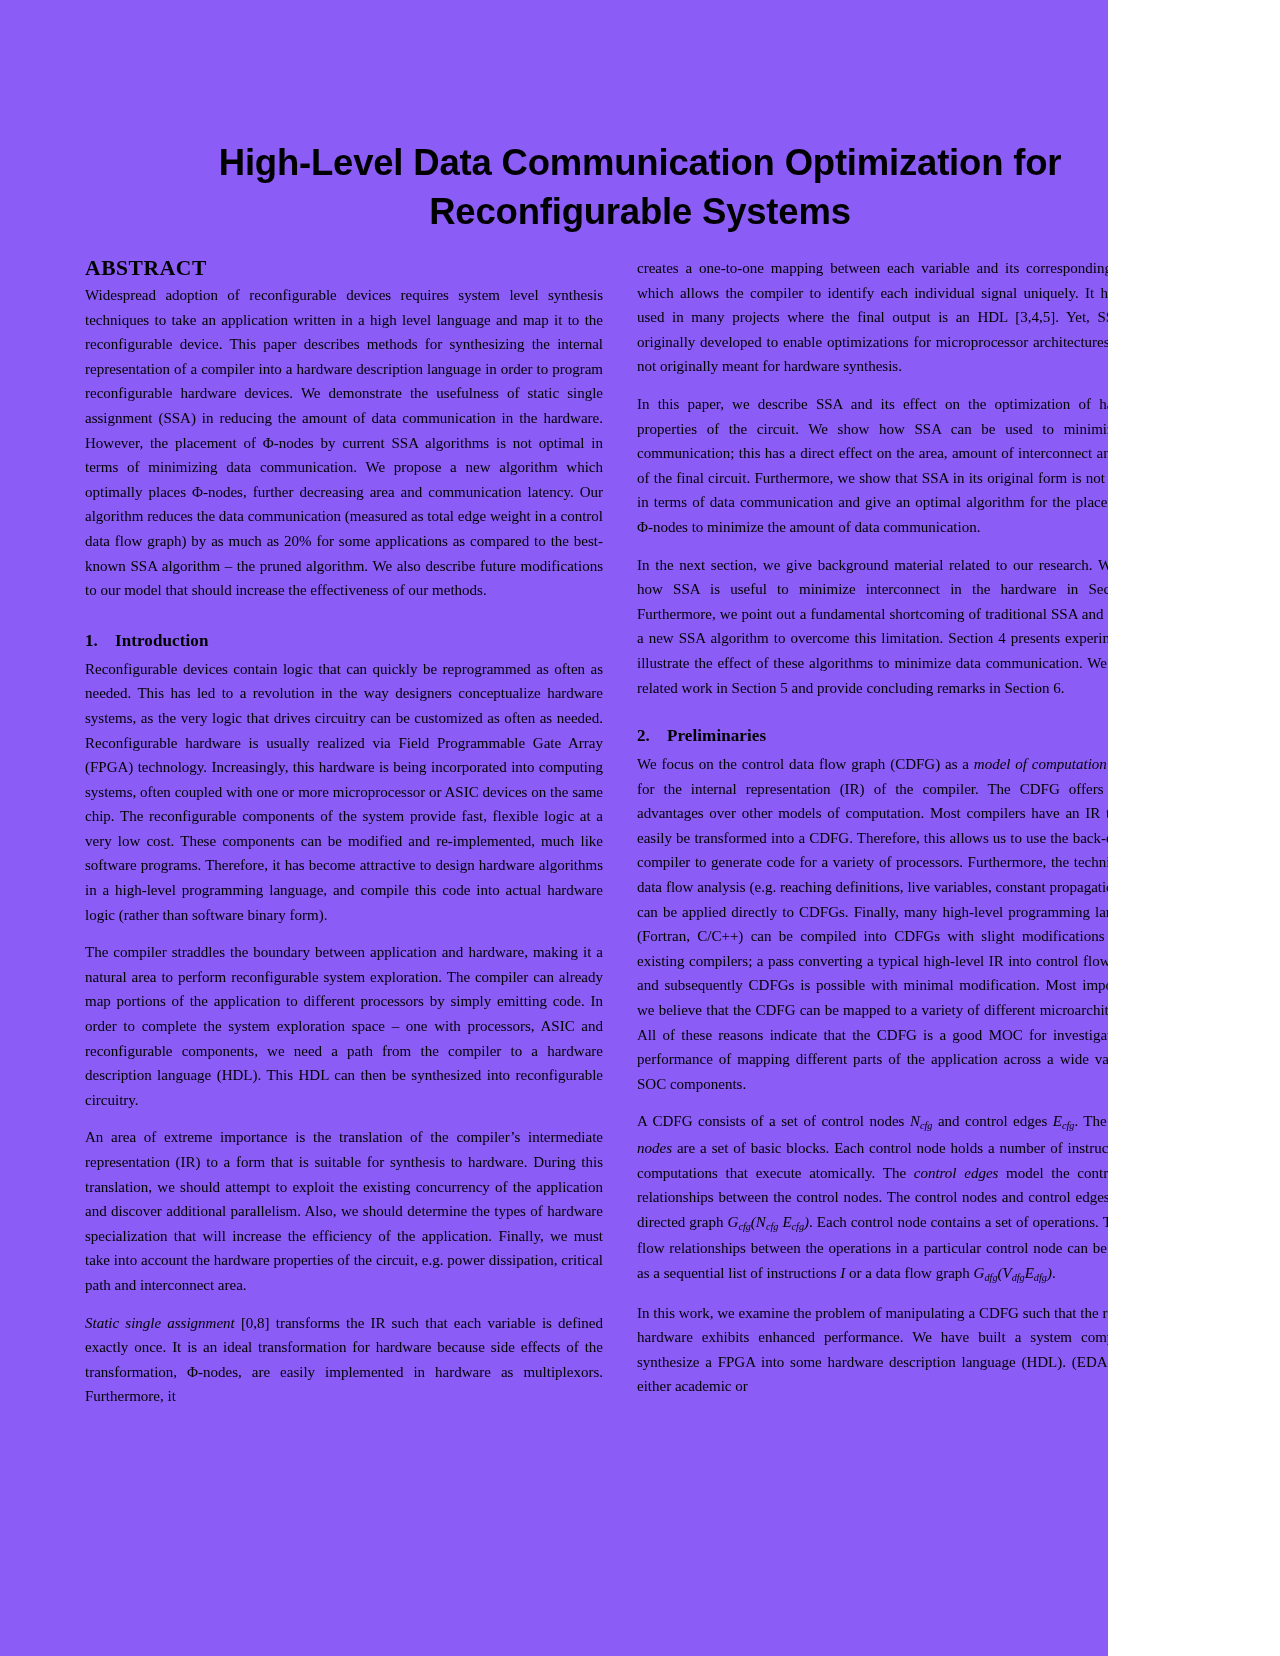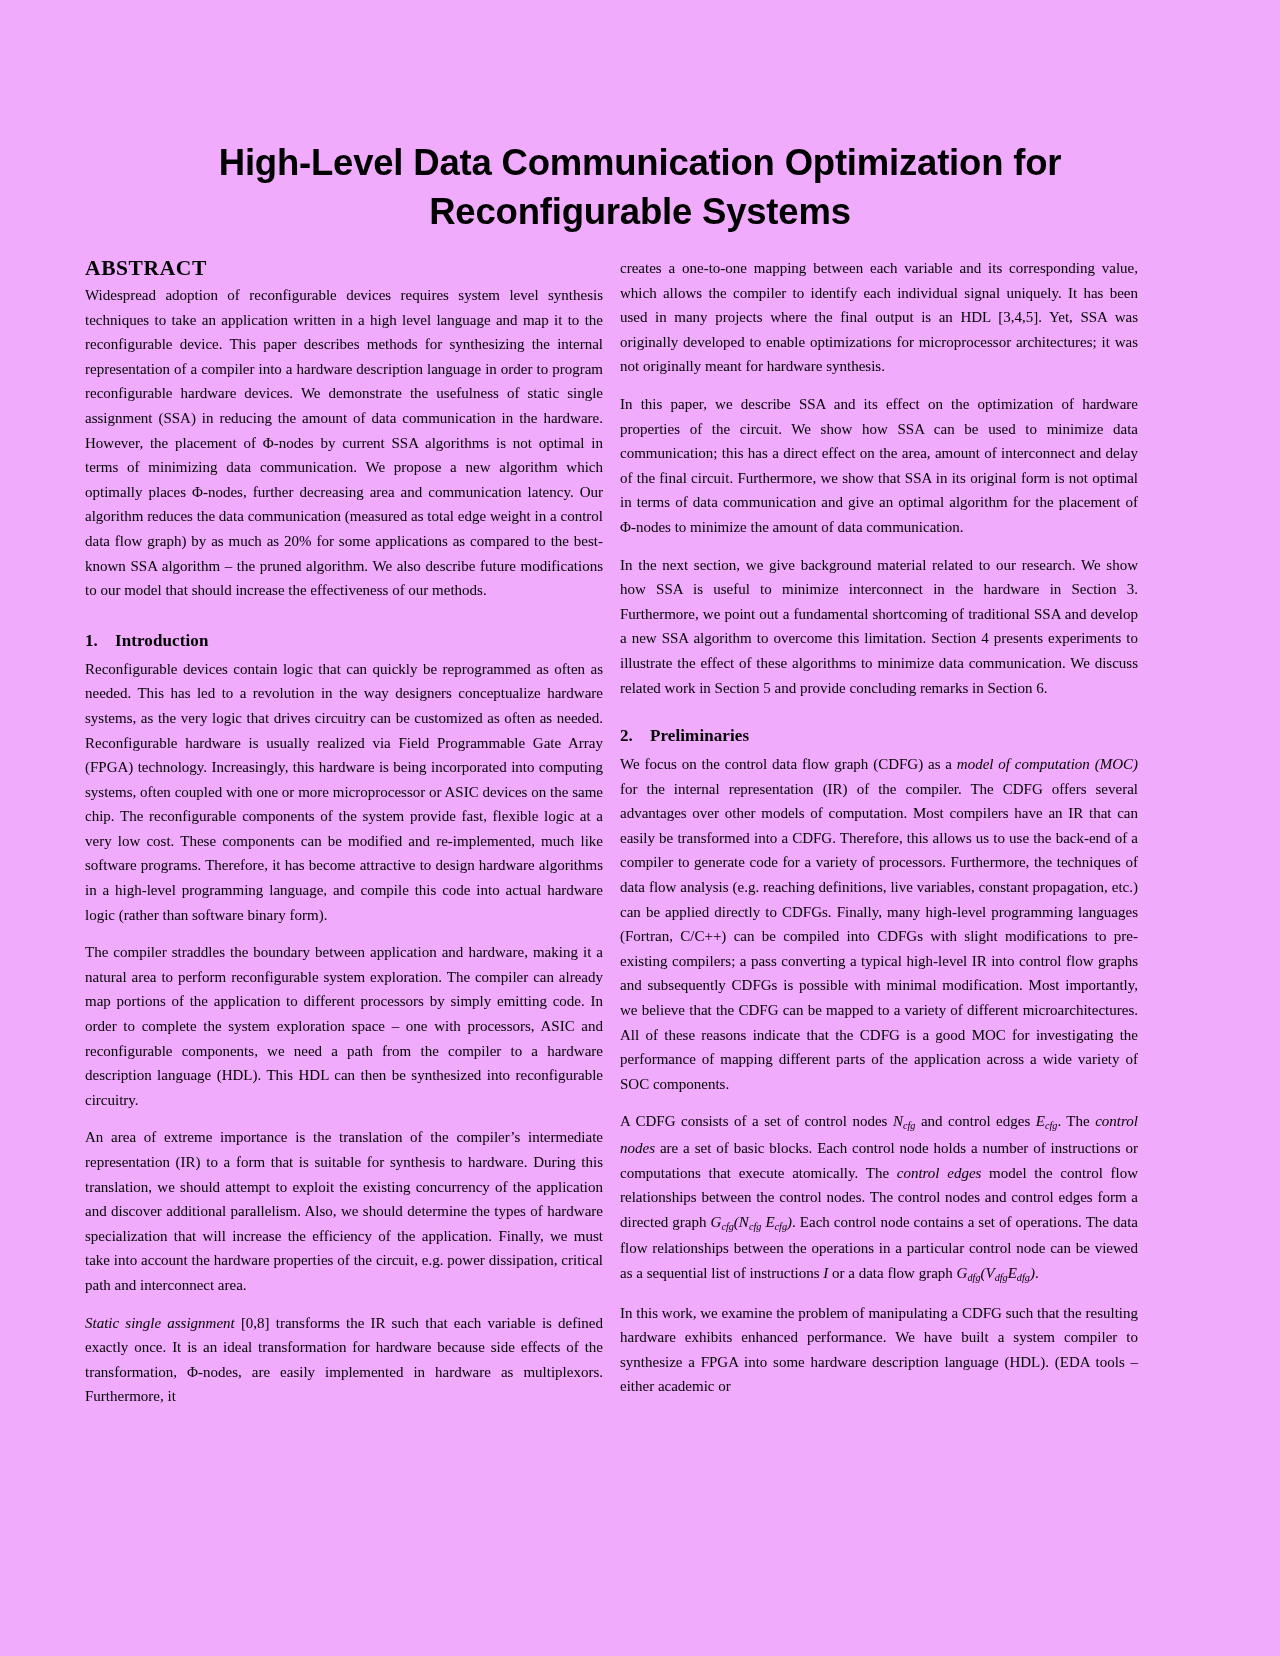--- a/index.html
+++ b/index.html
@@ -1,24 +1,24 @@
 <!DOCTYPE html>
 <html><head>
 <meta charset="utf-8">
 <style>
   html, body {
     margin: 0;
     padding: 0;
     background: #ffffff;
   }
   .page {
-    width: 1280px;
+    width: 1108px;
     height: 1656px;
     position: relative;
-    background: #f0abfc;
+    background: #8b5cf6;
     box-sizing: border-box;
     overflow: hidden;
     font-family: "Liberation Serif", "DejaVu Serif", serif;
     color: #000000;
   }
   .title {
     position: absolute;
     left: 150px;
     top: 138px;
     width: 980px;
@@ -29,21 +29,21 @@
     line-height: 49px;
     letter-spacing: -0.2px;
     color: #000000;
   }
   .columns {
     position: absolute;
     left: 85px;
     top: 256px;
     width: 1070px;
     display: flex;
-    gap: 17px;
+    gap: 34px;
     align-items: flex-start;
   }
   .col {
     width: 518px;
     flex: 0 0 518px;
   }
   h2.sec {
     font-family: "Liberation Serif", "DejaVu Serif", serif;
     font-weight: bold;
     font-size: 17px;

